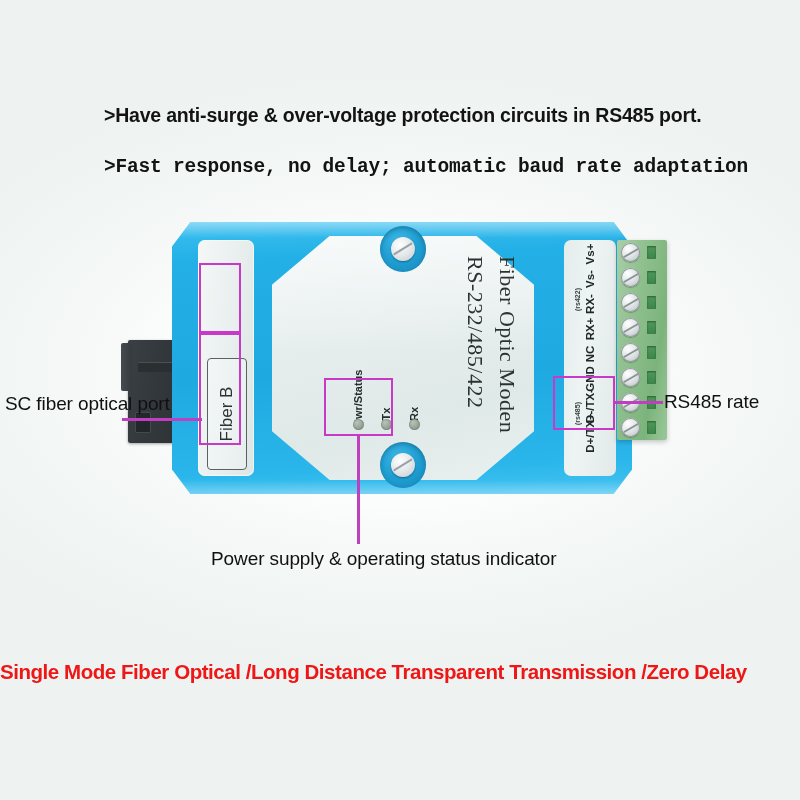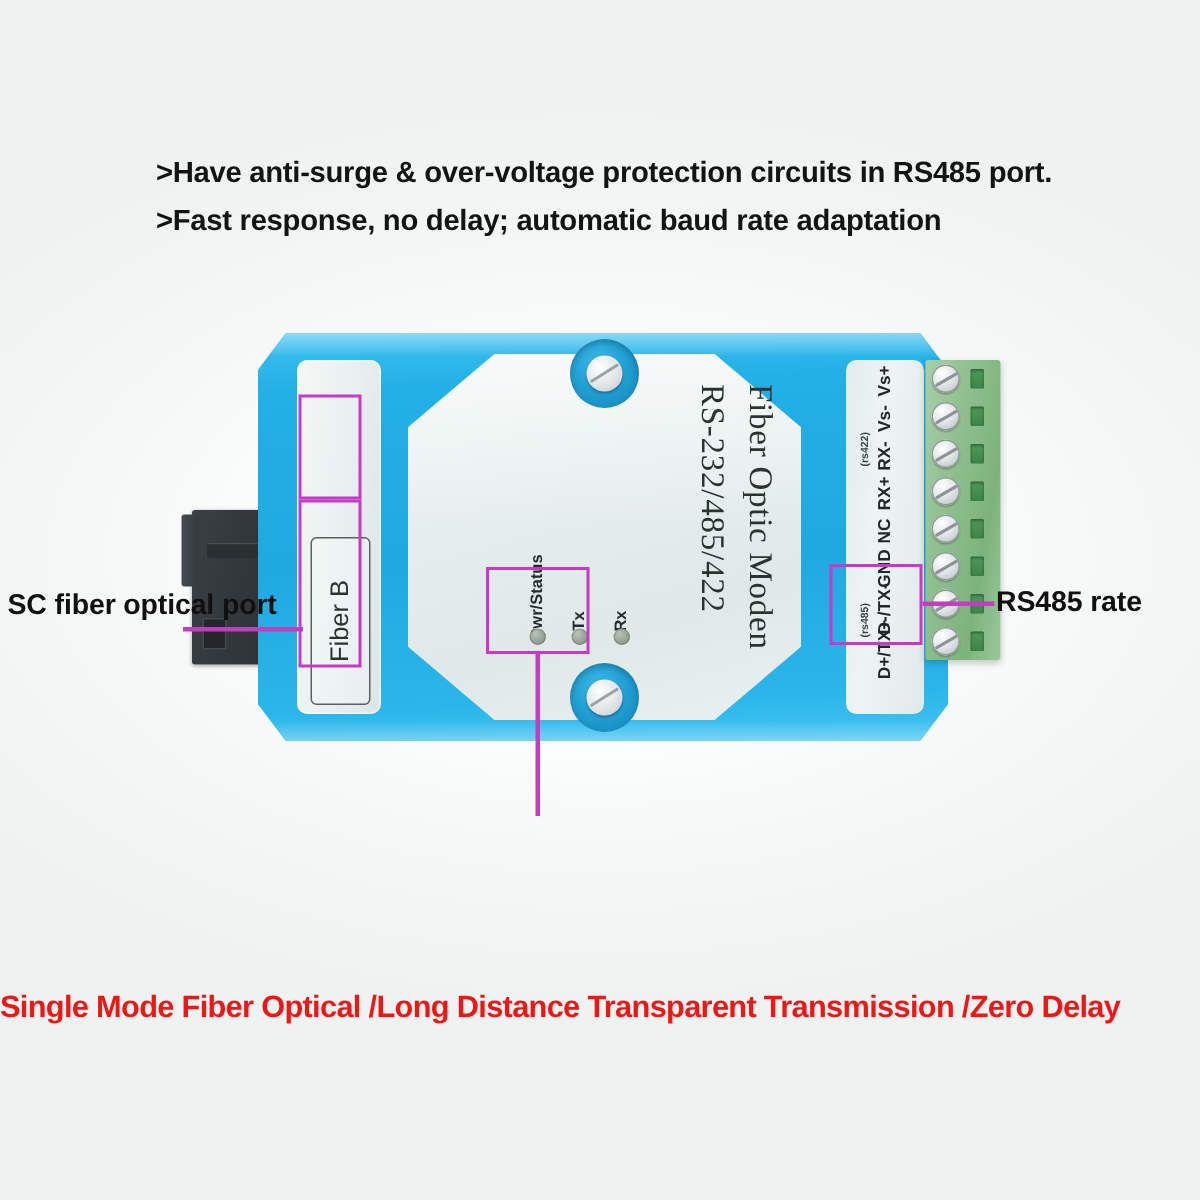--- a/index.html
+++ b/index.html
@@ -27,21 +27,21 @@
   
   .feature-line {
     position: absolute;
     color: #131313;
     font-size: 19.5px;
     font-weight: 600;
     letter-spacing: -0.2px;
     white-space: nowrap;
   }
   #feat0 { left: 104px; top: 104px; }
-  #feat1 { left: 104px; top: 136px; }
+  #feat1 { left: 104px; top: 156px; font-family: Liberation Mono, monospace; }
 
   
   #device {
     position: absolute;
     left: 128px;
     top: 222px;
     width: 540px;
     height: 290px;
   }
 
@@ -304,21 +304,21 @@
     position: absolute;
     background: #c03fc0;
   }
   .callout-line.h { height: 2.6px; }
   .callout-line.v { width: 2.6px; }
 
   .callout-text {
     position: absolute;
     color: #101010;
     font-size: 19px;
-    font-weight: 700;
+    font-weight: 400;
     white-space: nowrap;
     letter-spacing: -0.1px;
   }
 
   
   #banner {
     position: absolute;
     left: 0;
     top: 660px;
     width: 696px;
@@ -435,20 +435,21 @@
   <div class="callout-box" style="left:199px; top:263px; width:42px; height:70px;"></div>
 
   <div class="callout-box" style="left:199px; top:333px; width:42px; height:112px;"></div>
 
   <div class="callout-line h" style="left:122px; top:418px; width:80px;"></div>
   <div class="callout-text" style="left:5px; top:393px;">SC fiber optical port</div>
 
   <div class="callout-box" style="left:324px; top:378px; width:69px; height:58px;"></div>
 
   <div class="callout-line v" style="left:357px; top:436px; height:108px;"></div>
+  <div class="callout-text" style="left:211px; top:548px;">Power supply &amp; operating status indicator</div>
 
   <div class="callout-box" style="left:553px; top:376px; width:62px; height:54px;"></div>
   <div class="callout-line h" style="left:615px; top:401px; width:48px;"></div>
   <div class="callout-text" style="left:664px; top:391px;">RS485 rate</div>
 
   <div id="banner">Single Mode  Fiber Optical  /Long Distance Transparent Transmission /Zero Delay</div>
 
 </div>
 
 </body></html>

